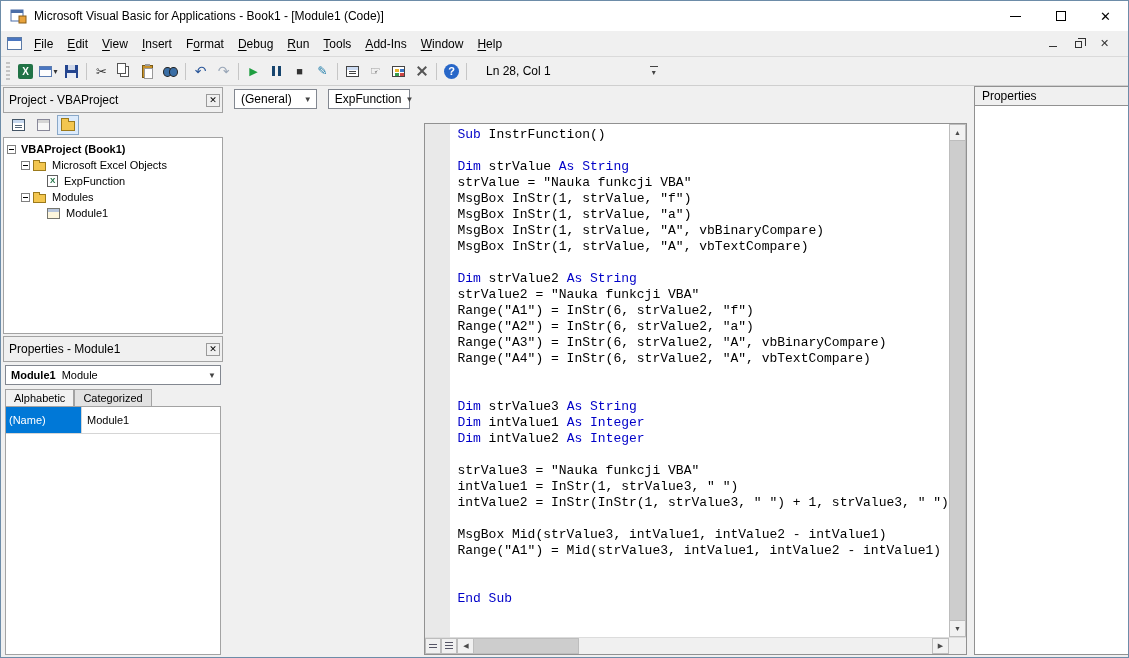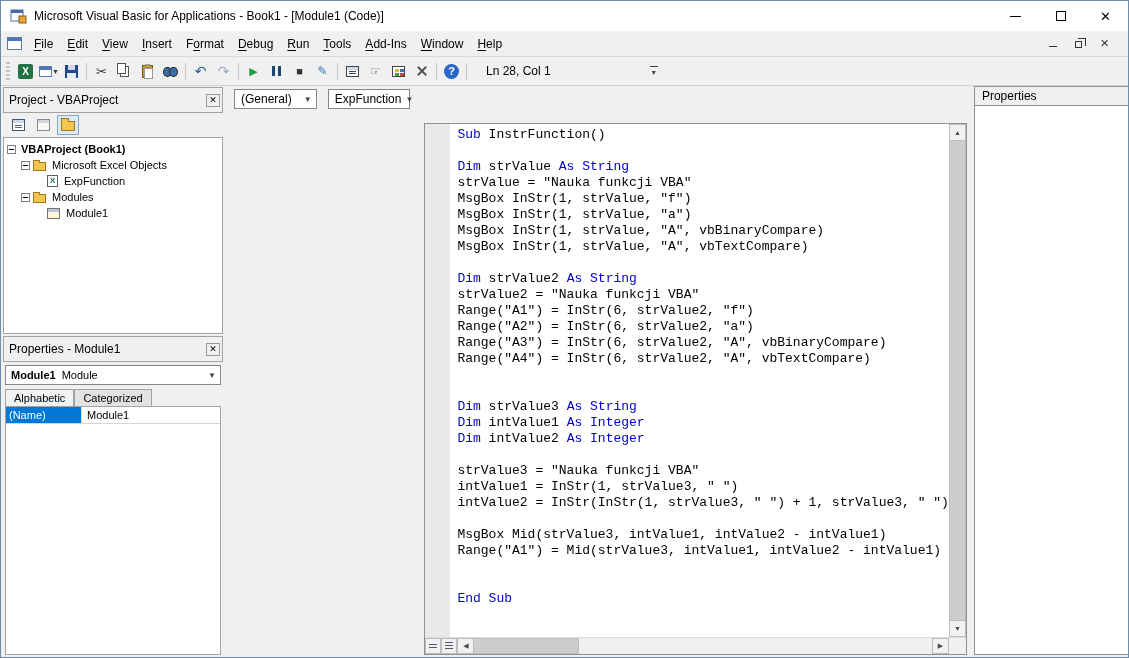--- a/index.html
+++ b/index.html
@@ -108,21 +108,21 @@
 
 
 .props-selector{height:20px;margin:3px 2px 0 2px;background:#fff;border:1px solid #828790;display:flex;align-items:center;padding-left:5px;flex:0 0 auto;}
 .sel-name{font-weight:bold;font-size:11px;}
 .sel-type{margin-left:6px;font-size:11px;}
 .combo-caret{margin-left:auto;width:16px;text-align:center;font-size:8px;color:#444;flex:0 0 auto;}
 .props-tabs{height:21px;display:flex;align-items:flex-end;padding:3px 2px 0 2px;flex:0 0 auto;}
 .tab{padding:2px 8px;font-size:11px;border:1px solid #a3a3a3;border-bottom:none;background:#e2e2e2;}
 .tab.active{background:#f2f2f2;}
 .props-grid{flex:1;margin:0 2px 0 2px;background:#fff;border:1px solid #a3a3a3;overflow:hidden;}
-.pg-row{display:flex;height:17px;font-size:11px;border-bottom:1px solid #d5d5d5;align-items:center;}
+.pg-row{display:flex;height:27px;font-size:11px;border-bottom:1px solid #d5d5d5;align-items:center;}
 .pg-name{width:76px;padding:1px 3px;border-right:1px solid #d5d5d5;height:100%;display:flex;align-items:center;}
 .pg-name.sel{background:var(--sel,#0078d7);color:#fff;}
 .pg-value{flex:1;padding:1px 5px;}
 
 
 .right{flex:1;display:flex;flex-direction:row;min-width:0;min-height:0;padding-bottom:2px;}
 .combo-row{height:26px;display:flex;align-items:center;gap:11px;padding:0 14px 0 8px;flex:0 0 auto;}
 .combo{flex:1;height:20px;background:#fff;border:1px solid #828790;display:flex;align-items:center;padding-left:6px;min-width:0;}
 .combo-text{white-space:nowrap;}
 .code-frame{flex:1;display:flex;flex-direction:column;min-height:0;border:1px solid #919191;margin-top:37px;}

